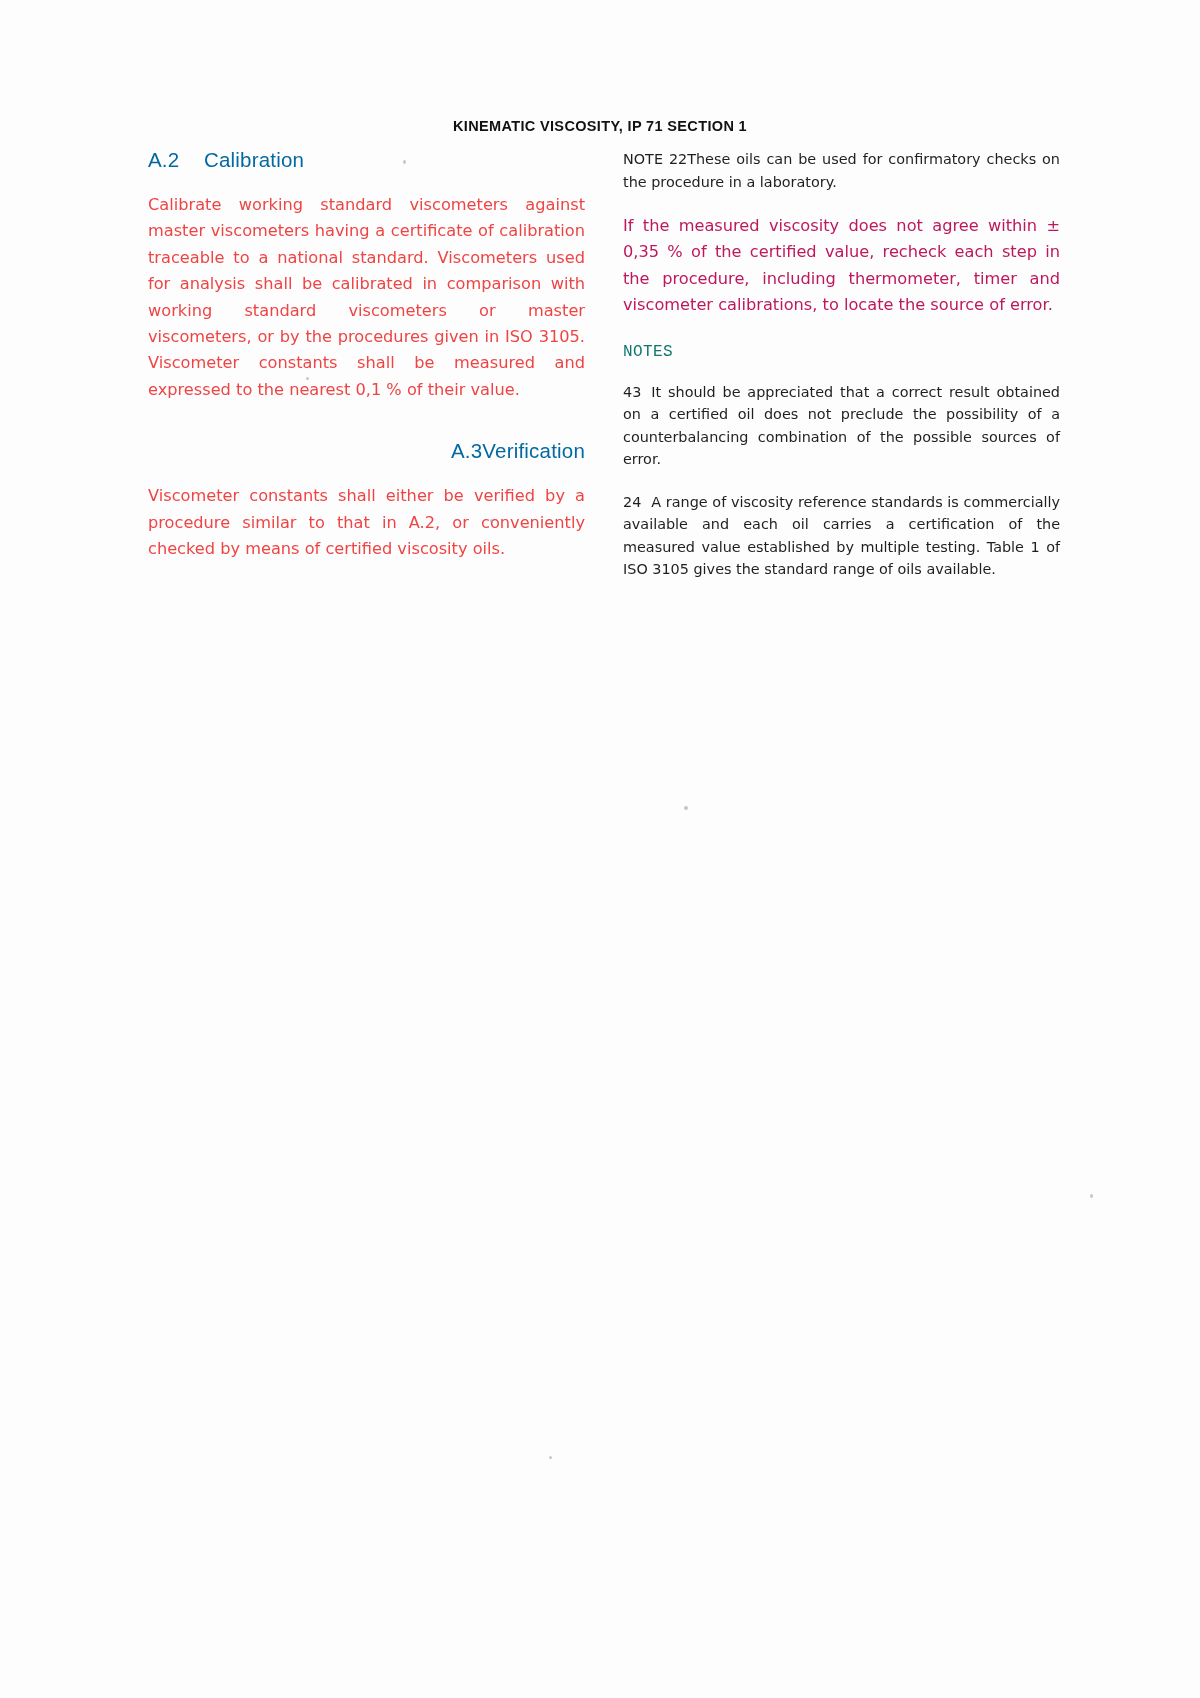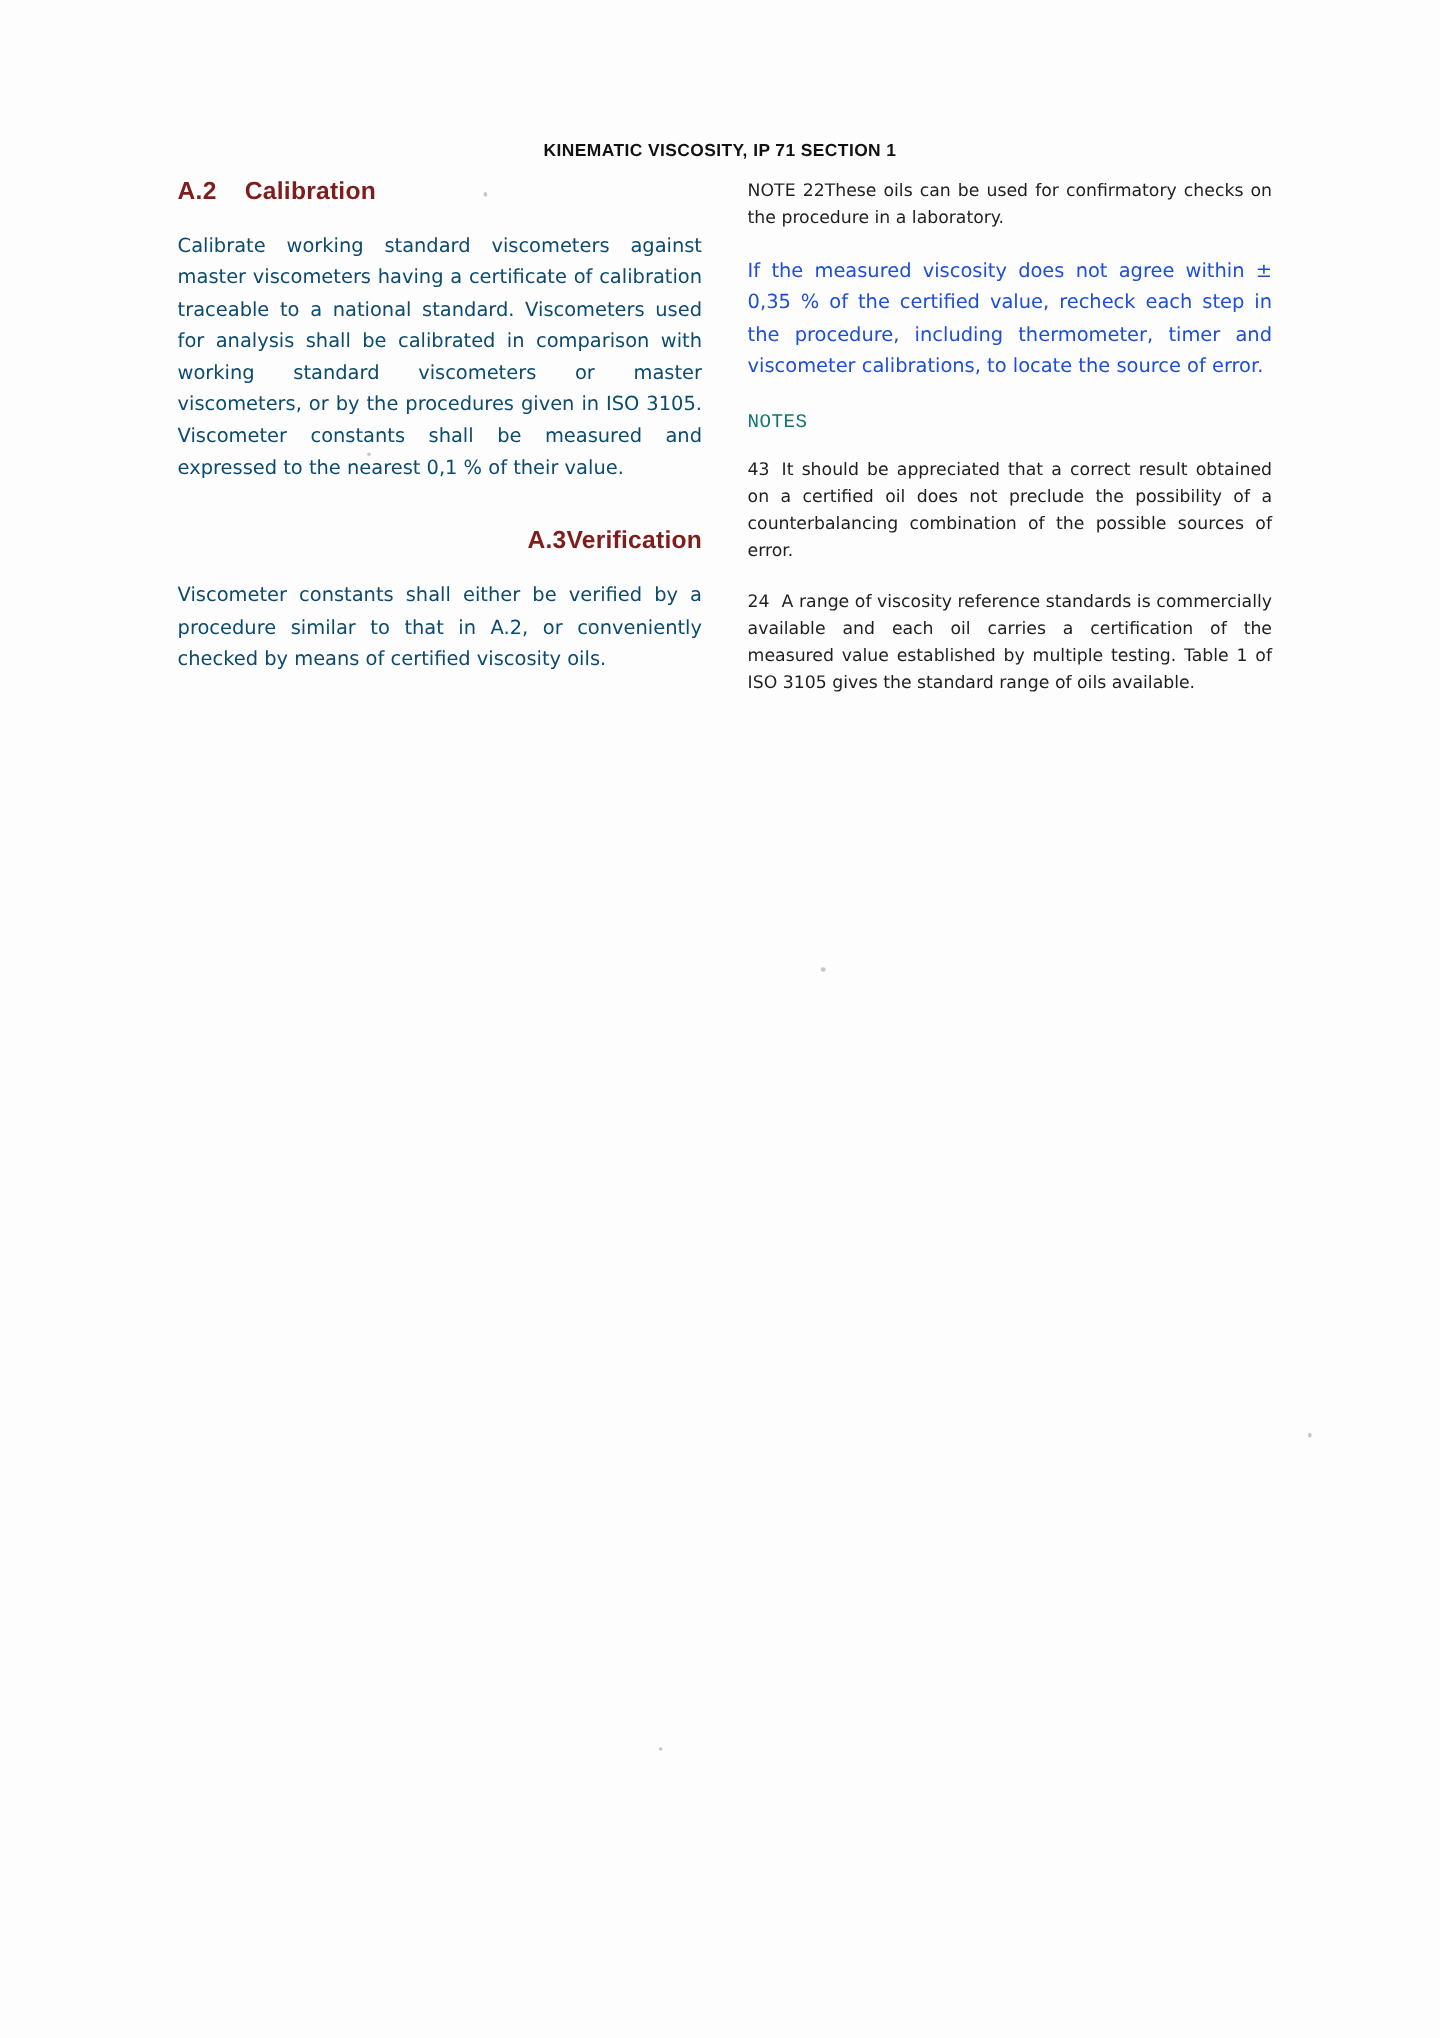--- a/index.html
+++ b/index.html
@@ -43,42 +43,42 @@
     justify-content: space-between;
   }
   .col {
     width: 437px;
   }
   .col-right {
     width: 437px;
   }
   h2.section-heading {
     font-family: "Liberation Sans", sans-serif;
-    font-weight: bold;
+    font-weight: normal;
     font-size: 20.5px;
     margin: 0 0 20px 0;
     padding: 0;
-    color: #7f1d1d;
+    color: #0369a1;
     letter-spacing: 0.2px;
   }
   h2.section-heading .num {
     display: inline-block;
     min-width: 56px;
   }
   h2.spaced-top {
     margin-top: 36px;
     text-align: right;
   }
   p.body-par {
     font-family: "DejaVu Sans", sans-serif;
     font-size: 16.2px;
     line-height: 26.4px;
     text-align: justify;
     margin: 0 0 22px 0;
-    color: #0c4a6e;
+    color: #ef4444;
     hyphens: none;
   }
   p.body-par:last-child {
     margin-bottom: 0;
   }
   
   p.note-par {
     font-family: "DejaVu Sans", sans-serif;
     font-size: 14.4px;
     line-height: 22.5px;
@@ -102,21 +102,21 @@
     margin: 0 0 18px 0;
     color: #0f766e;
     letter-spacing: 0.4px;
   }
   p.right-body {
     font-family: "DejaVu Sans", sans-serif;
     font-size: 16.2px;
     line-height: 26.4px;
     text-align: justify;
     margin: 0 0 22px 0;
-    color: #1d4ed8;
+    color: #be185d;
   }
   
   .folio {
     position: absolute;
     bottom: 228px;
     left: 0;
     width: 1200px;
     text-align: center;
     font-family: "Liberation Sans", sans-serif;
     font-weight: bold;

